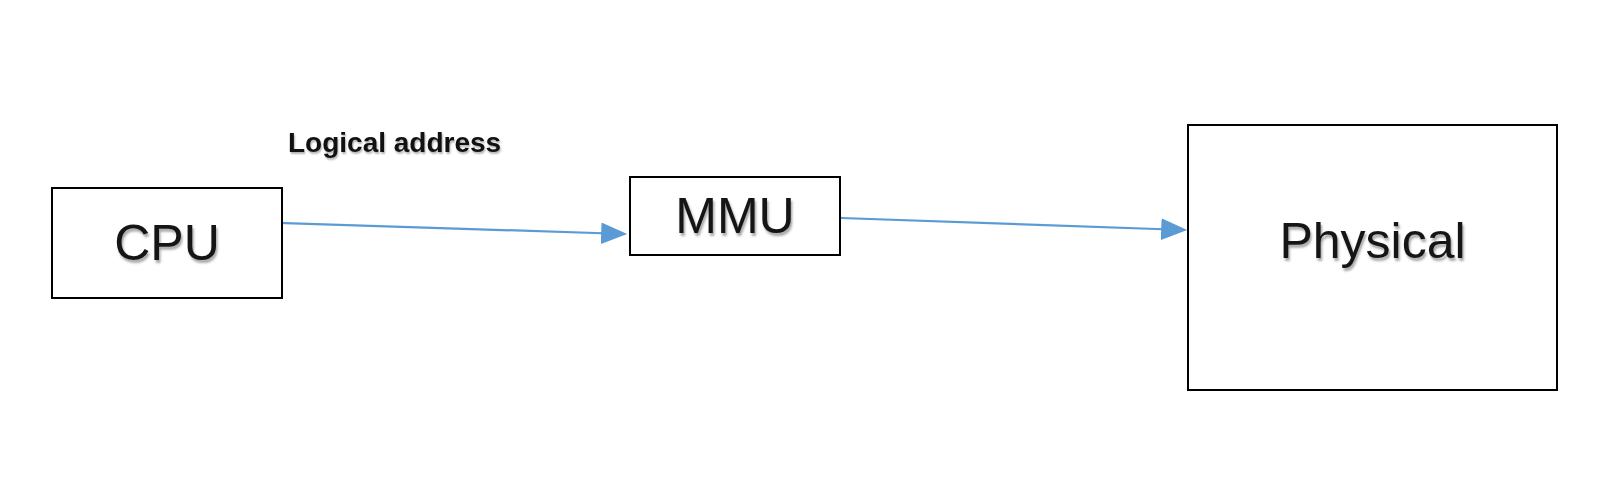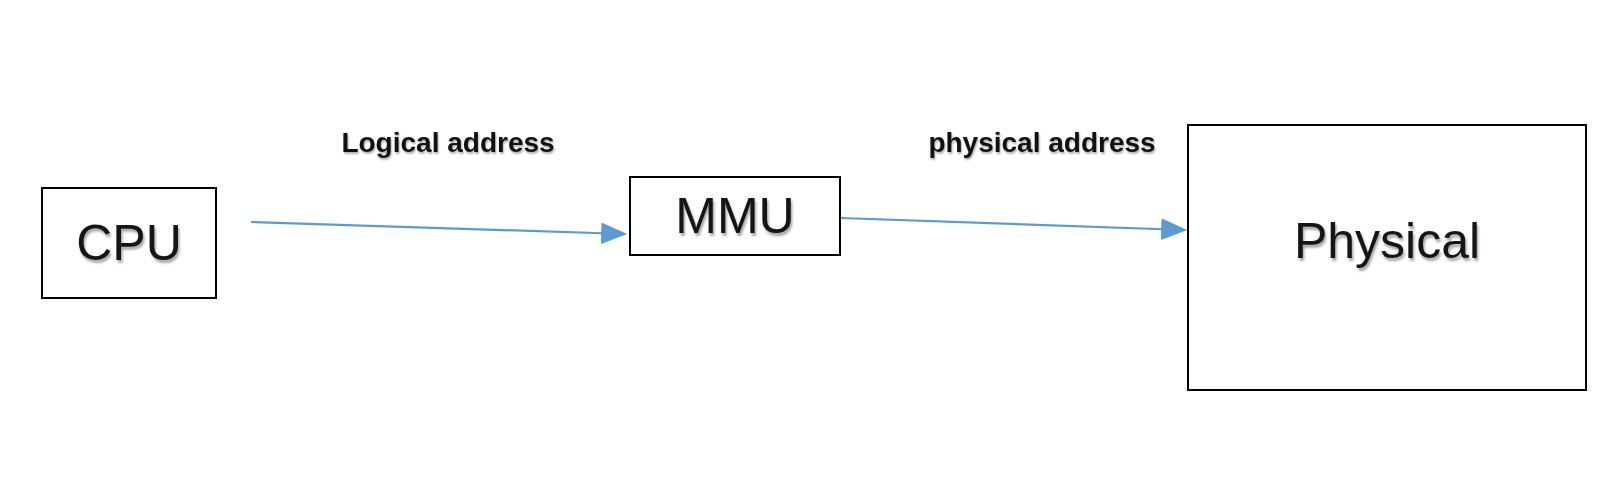--- a/index.html
+++ b/index.html
@@ -31,33 +31,32 @@
     align-items: center;
     justify-content: center;
     color: #151515;
   }
   .node-label {
     font-size: 50px;
     line-height: 50px;
     white-space: nowrap;
     text-shadow: 1.5px 2.5px 2.5px rgba(0,0,0,0.35);
   }
-  .node-cpu  { left: 41px;  top: 187px; width: 176px; height: 112px; }
+  .node-cpu  { left: 51px;  top: 187px; width: 232px; height: 112px; }
   .node-mmu  { left: 629px; top: 176px; width: 212px; height: 80px; }
-  .node-pm   { left: 1187px; top: 124px; width: 400px; height: 267px;
+  .node-pm   { left: 1187px; top: 124px; width: 371px; height: 267px;
                flex-direction: column; gap: 80px; padding-bottom: 34px; }
   .edge-label {
     position: absolute;
     top: 126px;
     width: 320px;
     font-size: 28px;
     line-height: 34px;
     font-weight: bold;
     color: #111111;
-    text-align: center;
     white-space: nowrap;
     text-shadow: 1px 2px 2px rgba(0,0,0,0.3);
   }
   .edge-label-logical  { left: 288px; }
   .edge-label-physical { left: 882px; }
 </style>
 </head>
 <body>
 
 <div class="canvas">
@@ -67,21 +66,20 @@
       <marker id="arrowhead" viewBox="0 0 12 10" refX="11" refY="5" markerWidth="26" markerHeight="22" markerUnits="userSpaceOnUse" orient="auto">
         <path d="M0,0 L12,5 L0,10 Z" fill="#5b9bd5"></path>
       </marker>
     </defs>
     <line x1="251" y1="222" x2="625" y2="234" stroke-width="2.25" marker-end="url(#arrowhead)" stroke="#5b9bd5"></line>
     <line x1="841" y1="218" x2="1185" y2="230" stroke-width="2.25" marker-end="url(#arrowhead)" stroke="#5b9bd5"></line>
   </svg>
 
   <div class="edge-label edge-label-logical">Logical address</div>
 
-  <div class="edge-label edge-label-physical">physical address</div>
 
   <div class="node node-cpu">
     <span class="node-label">CPU</span>
   </div>
 
   <div class="node node-mmu">
     <span class="node-label">MMU</span>
   </div>
 
   <div class="node node-pm">

